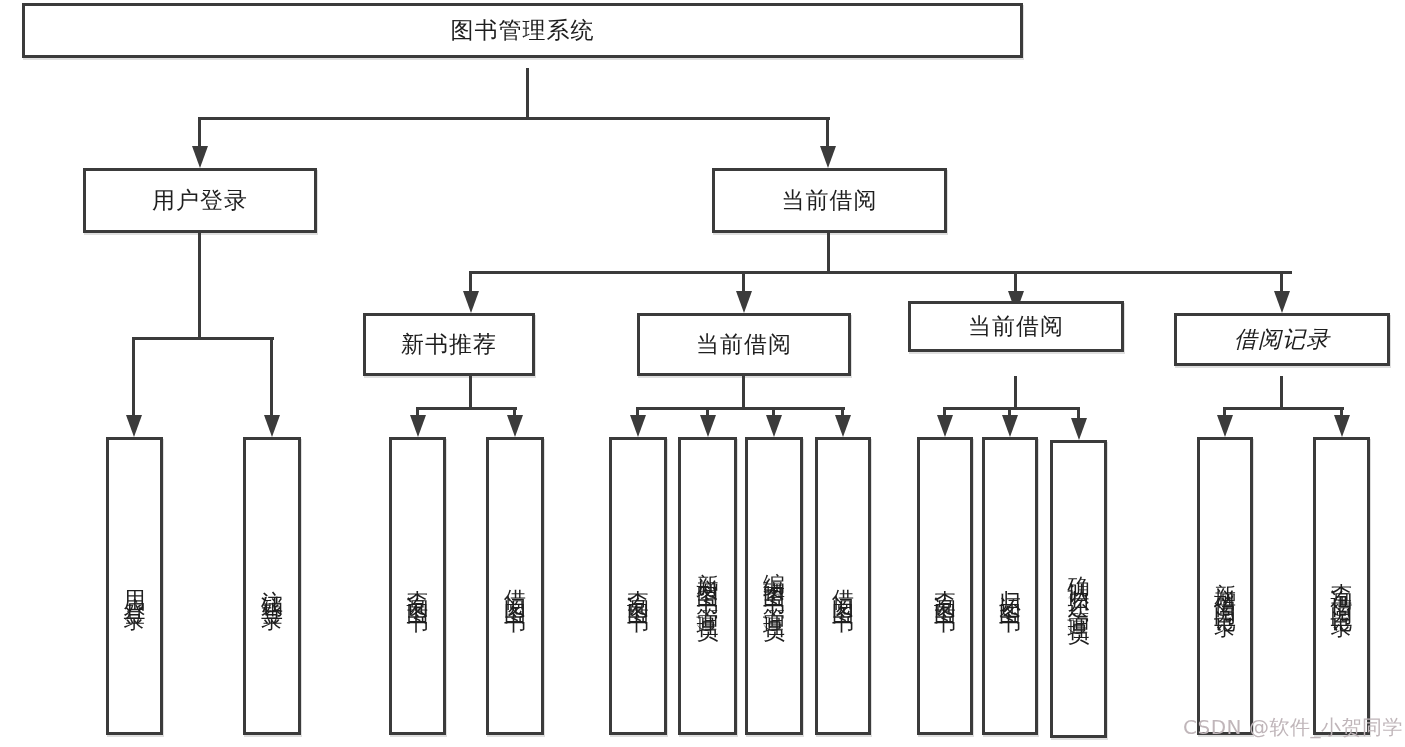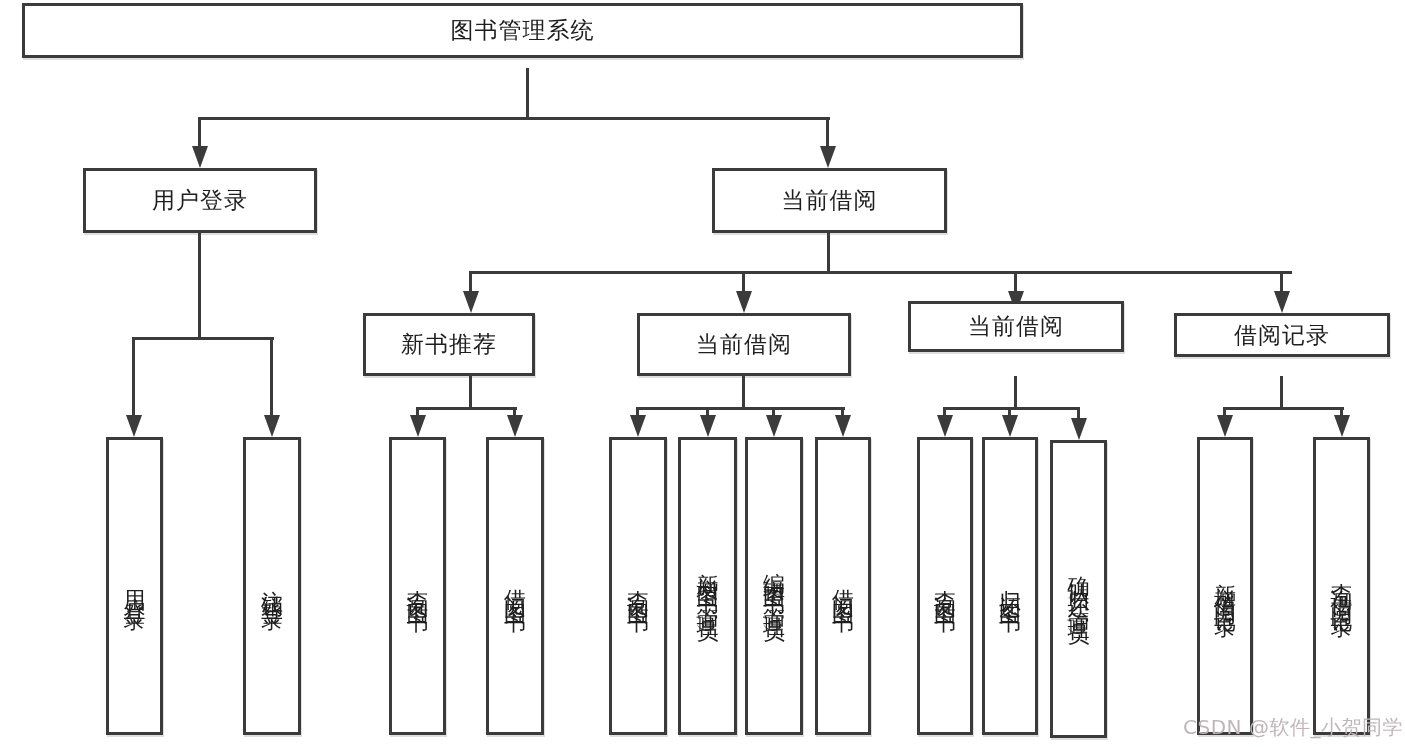--- a/index.html
+++ b/index.html
@@ -89,21 +89,21 @@
 
   <div class="node hnode" style="left:363px;top:313px;width:172px;height:63px;">
     <span>新书推荐</span>
   </div>
   <div class="node hnode" style="left:637px;top:313px;width:214px;height:63px;">
     <span>当前借阅</span>
   </div>
   <div class="node hnode" style="left:908px;top:301px;width:216px;height:51px;">
     <span>当前借阅</span>
   </div>
-  <div class="node hnode" style="left:1174px;top:313px;width:216px;height:44px;">
+  <div class="node hnode" style="left:1174px;top:313px;width:216px;height:53px;font-style:italic;">
     <span>借阅记录</span>
   </div>
 
   <div class="vline" style="left:469px;top:376px;height:34px;"></div>
   <div class="hline" style="left:416px;top:407px;width:101px;"></div>
   <div class="vline" style="left:416px;top:407px;height:12px;"></div>
   <div class="arrow" style="left:410px;top:415px;"></div>
   <div class="vline" style="left:513px;top:407px;height:12px;"></div>
   <div class="arrow" style="left:507px;top:415px;"></div>
 

